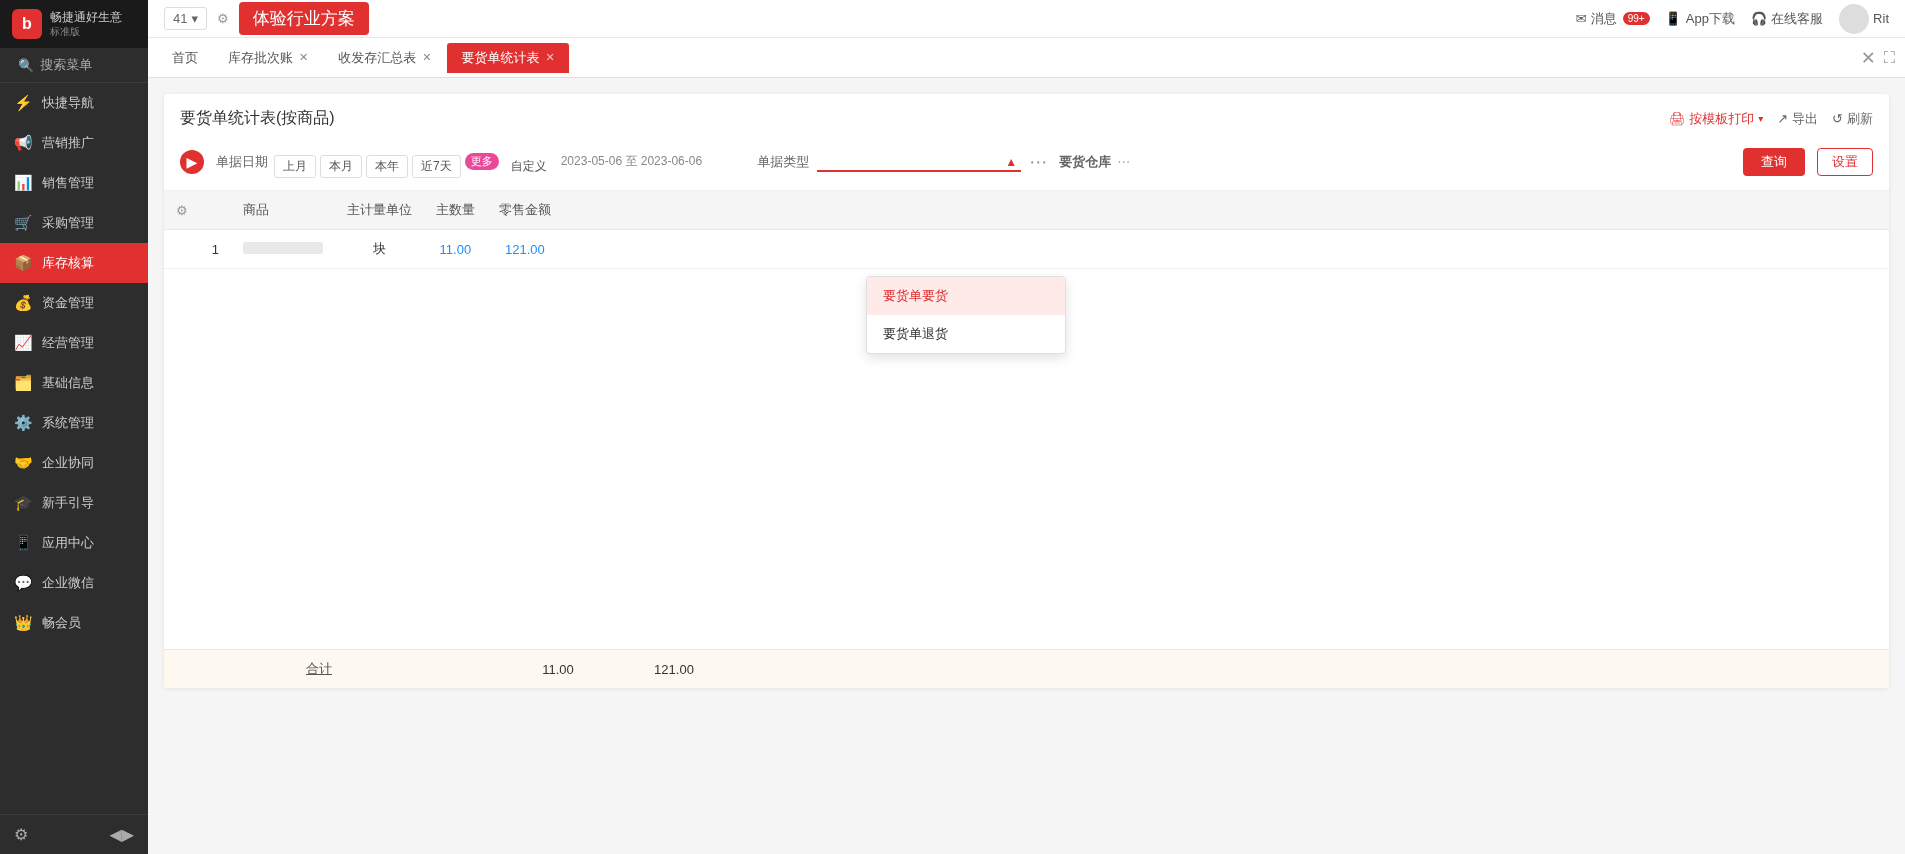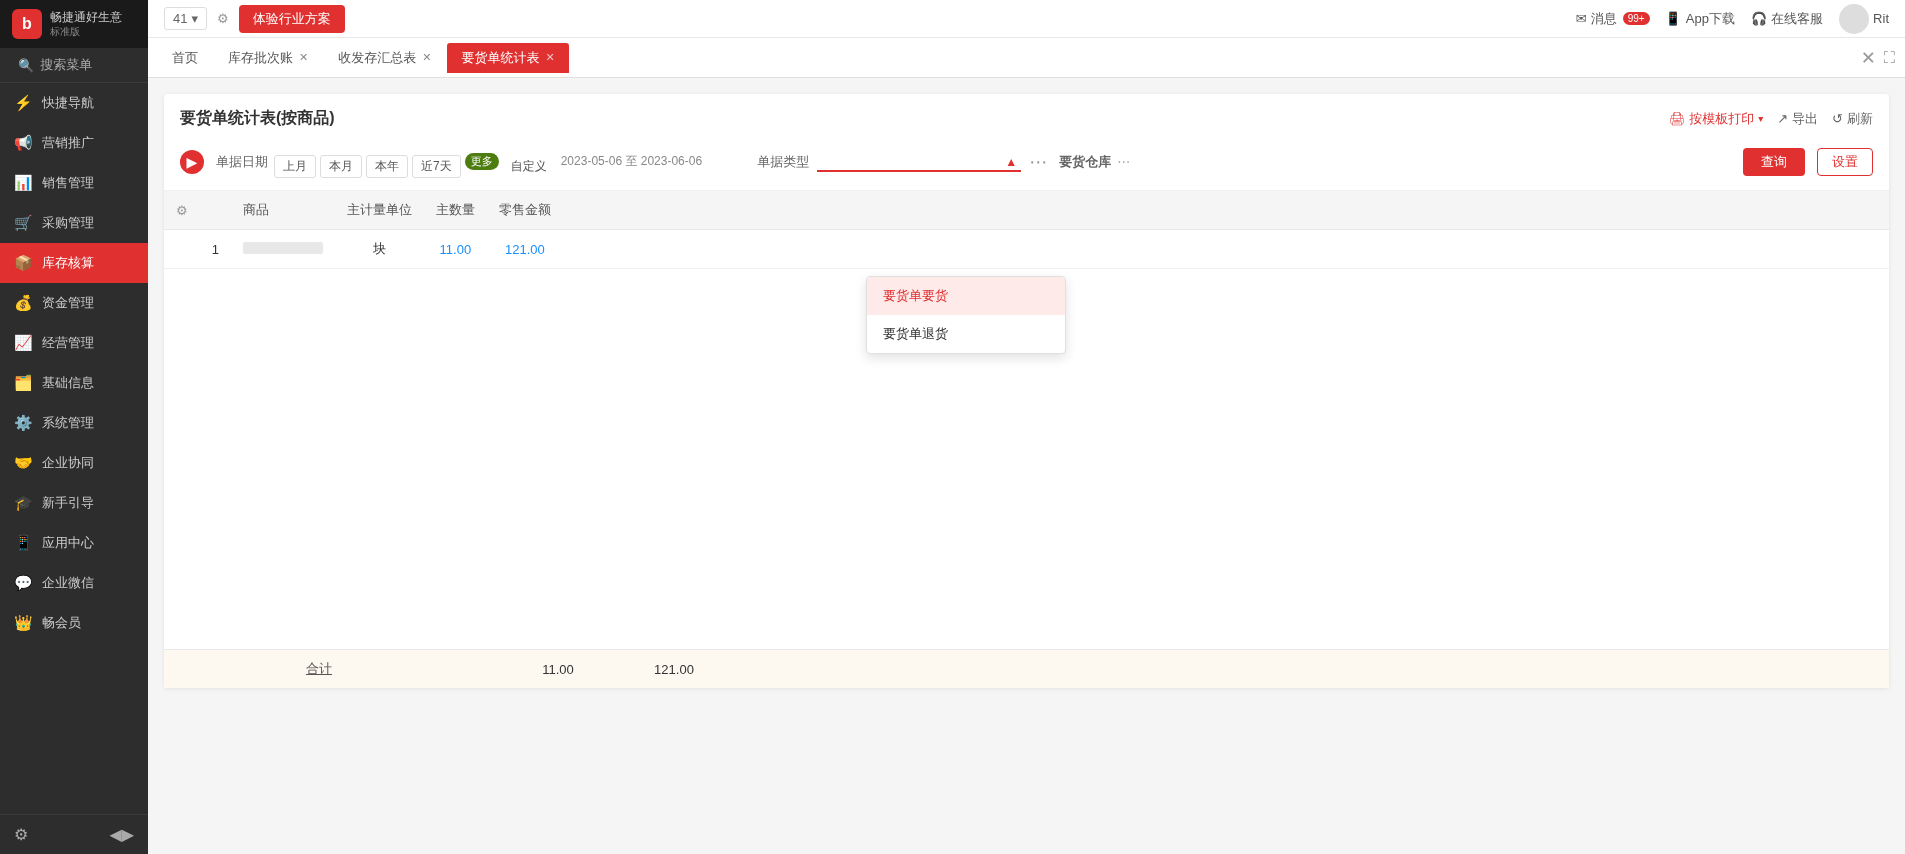--- a/index.html
+++ b/index.html
@@ -108,21 +108,21 @@
       border: 1px solid #ddd;
       padding: 3px 8px;
       border-radius: 3px;
     }
     .btn-industry {
       background: #e03030;
       color: white;
       border: none;
       padding: 5px 14px;
       border-radius: 4px;
-      font-size: 13px;
+      font-size: 17px;
       cursor: pointer;
       white-space: nowrap;
     }
     .topbar-right {
       display: flex;
       align-items: center;
       gap: 16px;
       color: #555;
       font-size: 13px;
     }
@@ -203,21 +203,21 @@
       box-shadow: 0 1px 4px rgba(0,0,0,0.08);
     }
     .page-header {
       display: flex;
       align-items: center;
       justify-content: space-between;
       padding: 14px 16px 8px;
     }
     .page-title {
       font-size: 16px;
-      font-weight: bold;
+      font-weight: normal;
       color: #333;
     }
     .page-header-actions {
       display: flex;
       align-items: center;
       gap: 14px;
       color: #666;
       font-size: 13px;
     }
     .page-header-actions span {
@@ -267,21 +267,21 @@
       padding: 2px 8px;
       border: 1px solid #ddd;
       border-radius: 3px;
       font-size: 12px;
       cursor: pointer;
       color: #555;
       background: white;
       margin-top: 10px;
     }
     .date-badge {
-      background: #4d7c0f;
+      background: #ec4899;
       color: white;
       padding: 1px 6px;
       border-radius: 10px;
       font-size: 11px;
     }
     .date-range { font-size: 12px; color: #888; }
 
     .filter-select-wrapper {
       position: relative;
       display: flex;

